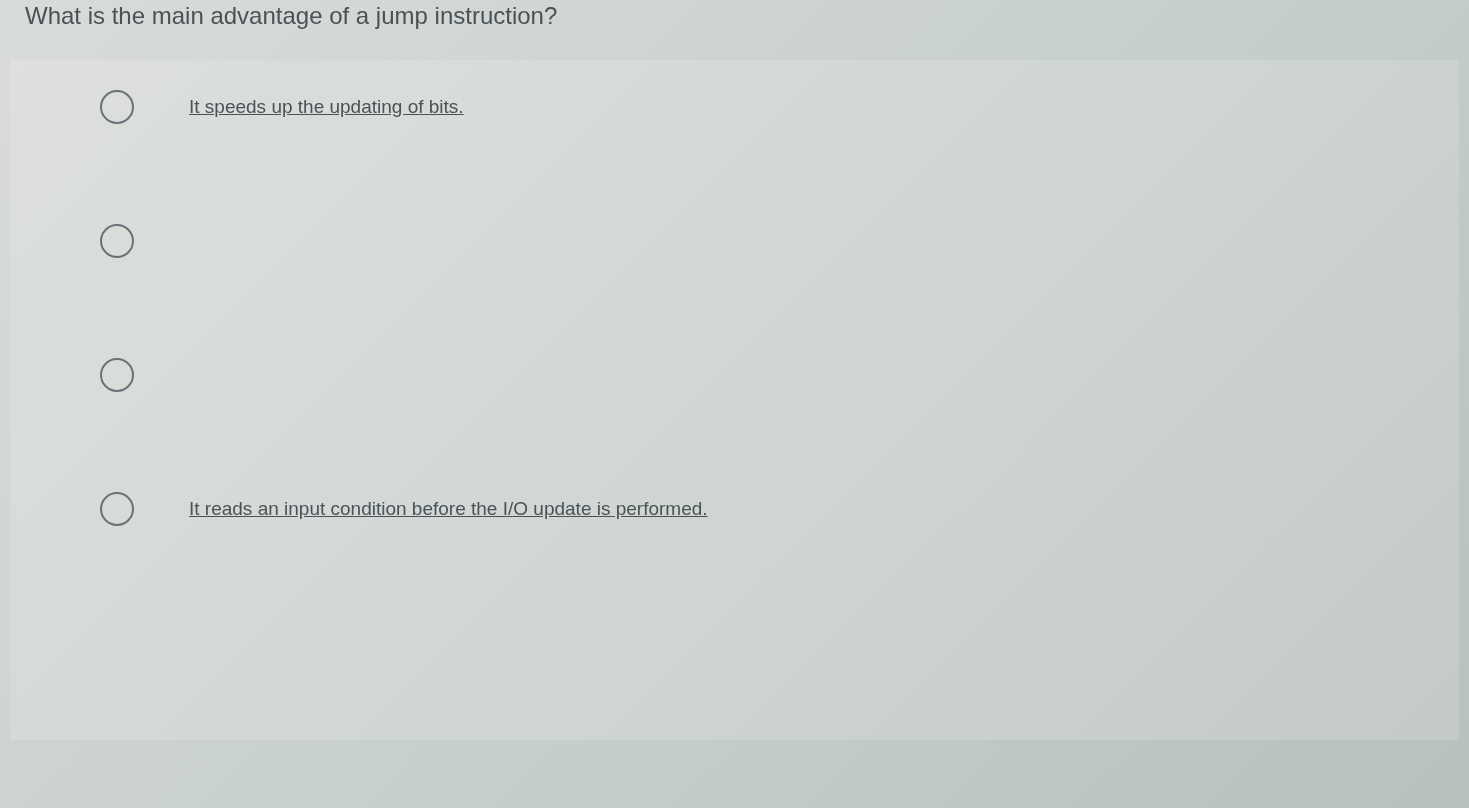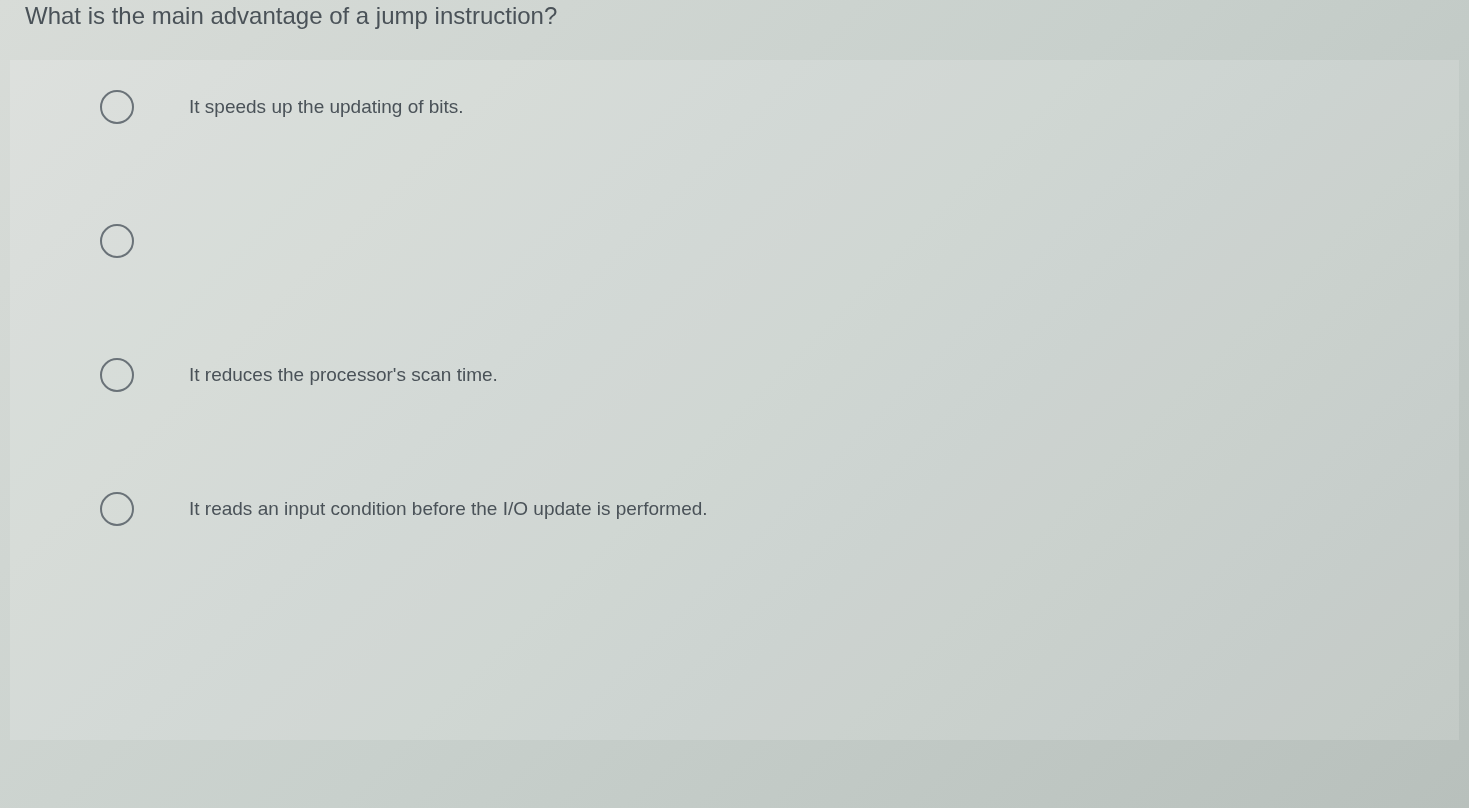--- a/index.html
+++ b/index.html
@@ -48,40 +48,40 @@
     border: 2px solid #6a7278;
     border-radius: 50%;
     flex-shrink: 0;
     margin-right: 55px;
     background: transparent;
   }
   .option-text {
     font-size: 19px;
     color: #4a5258;
     font-weight: 400;
+    text-decoration: underline;
   }
 </style>
 </head>
 <body>
 
 <div class="question-header">What is the main advantage of a jump instruction?</div>
 
 <div class="answer-section">
 
   <div class="option-row">
     <div class="radio-circle"></div>
     <div class="option-text">It speeds up the updating of bits.</div>
   </div>
 
   <div class="option-row">
     <div class="radio-circle"></div>
   </div>
 
   <div class="option-row">
     <div class="radio-circle"></div>
-    <div class="option-text">It reduces the processor's scan time.</div>
   </div>
 
   <div class="option-row">
     <div class="radio-circle"></div>
     <div class="option-text">It reads an input condition before the I/O update is performed.</div>
   </div>
 </div>
 
 </body></html>

